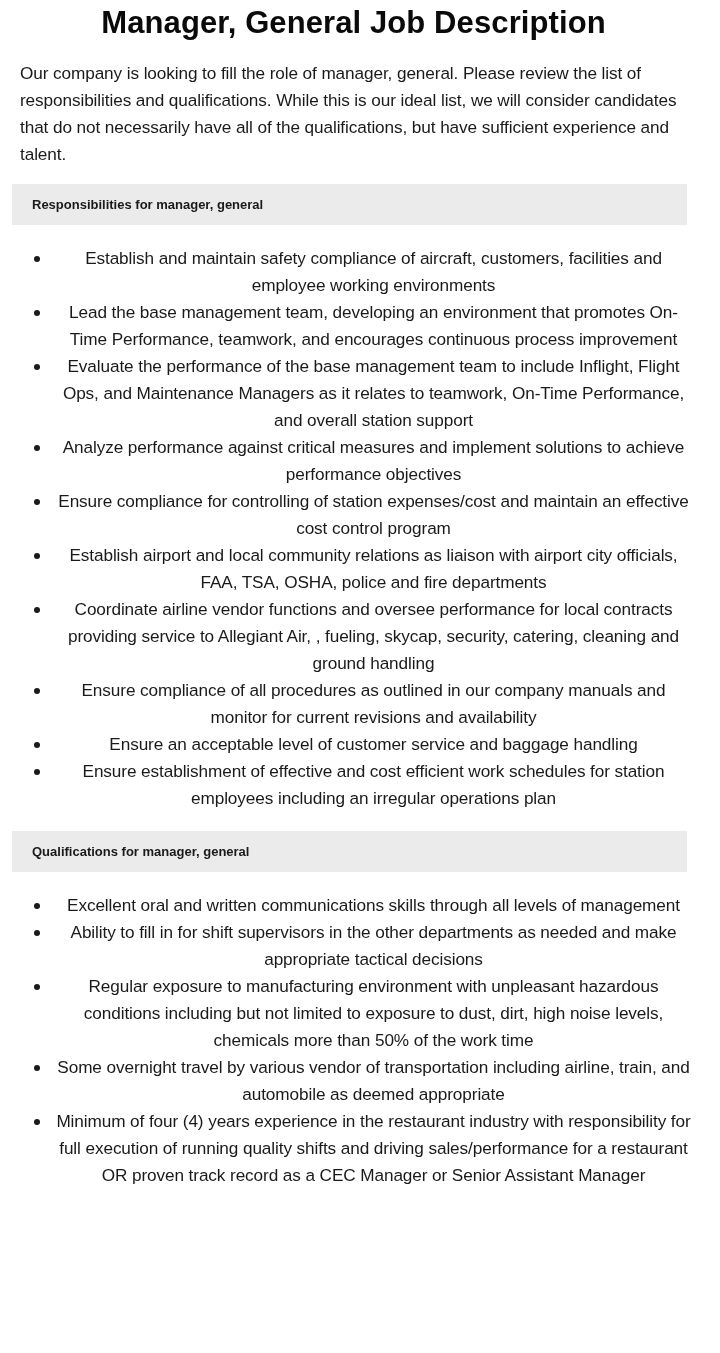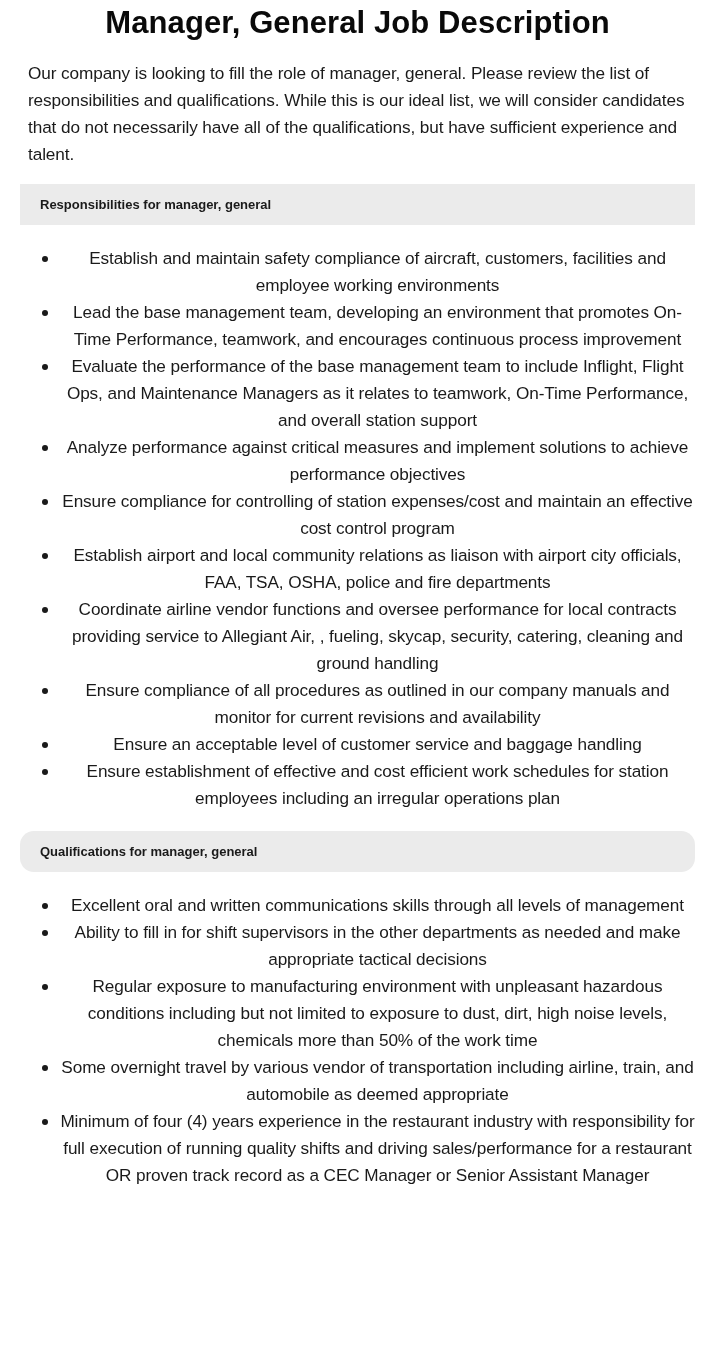--- a/index.html
+++ b/index.html
@@ -8,21 +8,21 @@
       background: #ffffff;
     }
     body {
       width: 720px;
       height: 1353px;
       overflow: hidden;
       font-family: "Liberation Sans", "DejaVu Sans", sans-serif;
       color: #111111;
     }
     .page {
-      padding: 0 25px 0 20px;
+      padding: 0 25px 0 12px;
       box-sizing: border-box;
       width: 720px;
     }
     h1.title {
       margin: 0;
       padding-top: 2px;
       height: 44px;
       line-height: 42px;
       font-size: 31px;
       font-weight: bold;
@@ -65,21 +65,21 @@
     }
     ul.items li .bullet {
       position: absolute;
       left: 22px;
       top: 11px;
       width: 6px;
       height: 6px;
       border-radius: 50%;
       background: #1a1a1a;
     }
-    .sec2 { margin-top: 19px; border-radius: 14px; }
+    .sec2 { margin-top: 19px; }
   </style>
 </head>
 <body>
 
 <div class="page">
   <h1 class="title">Manager, General Job Description</h1>
   <p class="intro">Our company is looking to fill the role of manager, general. Please review the list of responsibilities and qualifications. While this is our ideal list, we will consider candidates that do not necessarily have all of the qualifications, but have sufficient experience and talent.</p>
 
   <div class="section-header">Responsibilities for manager, general</div>
   <ul class="items">

